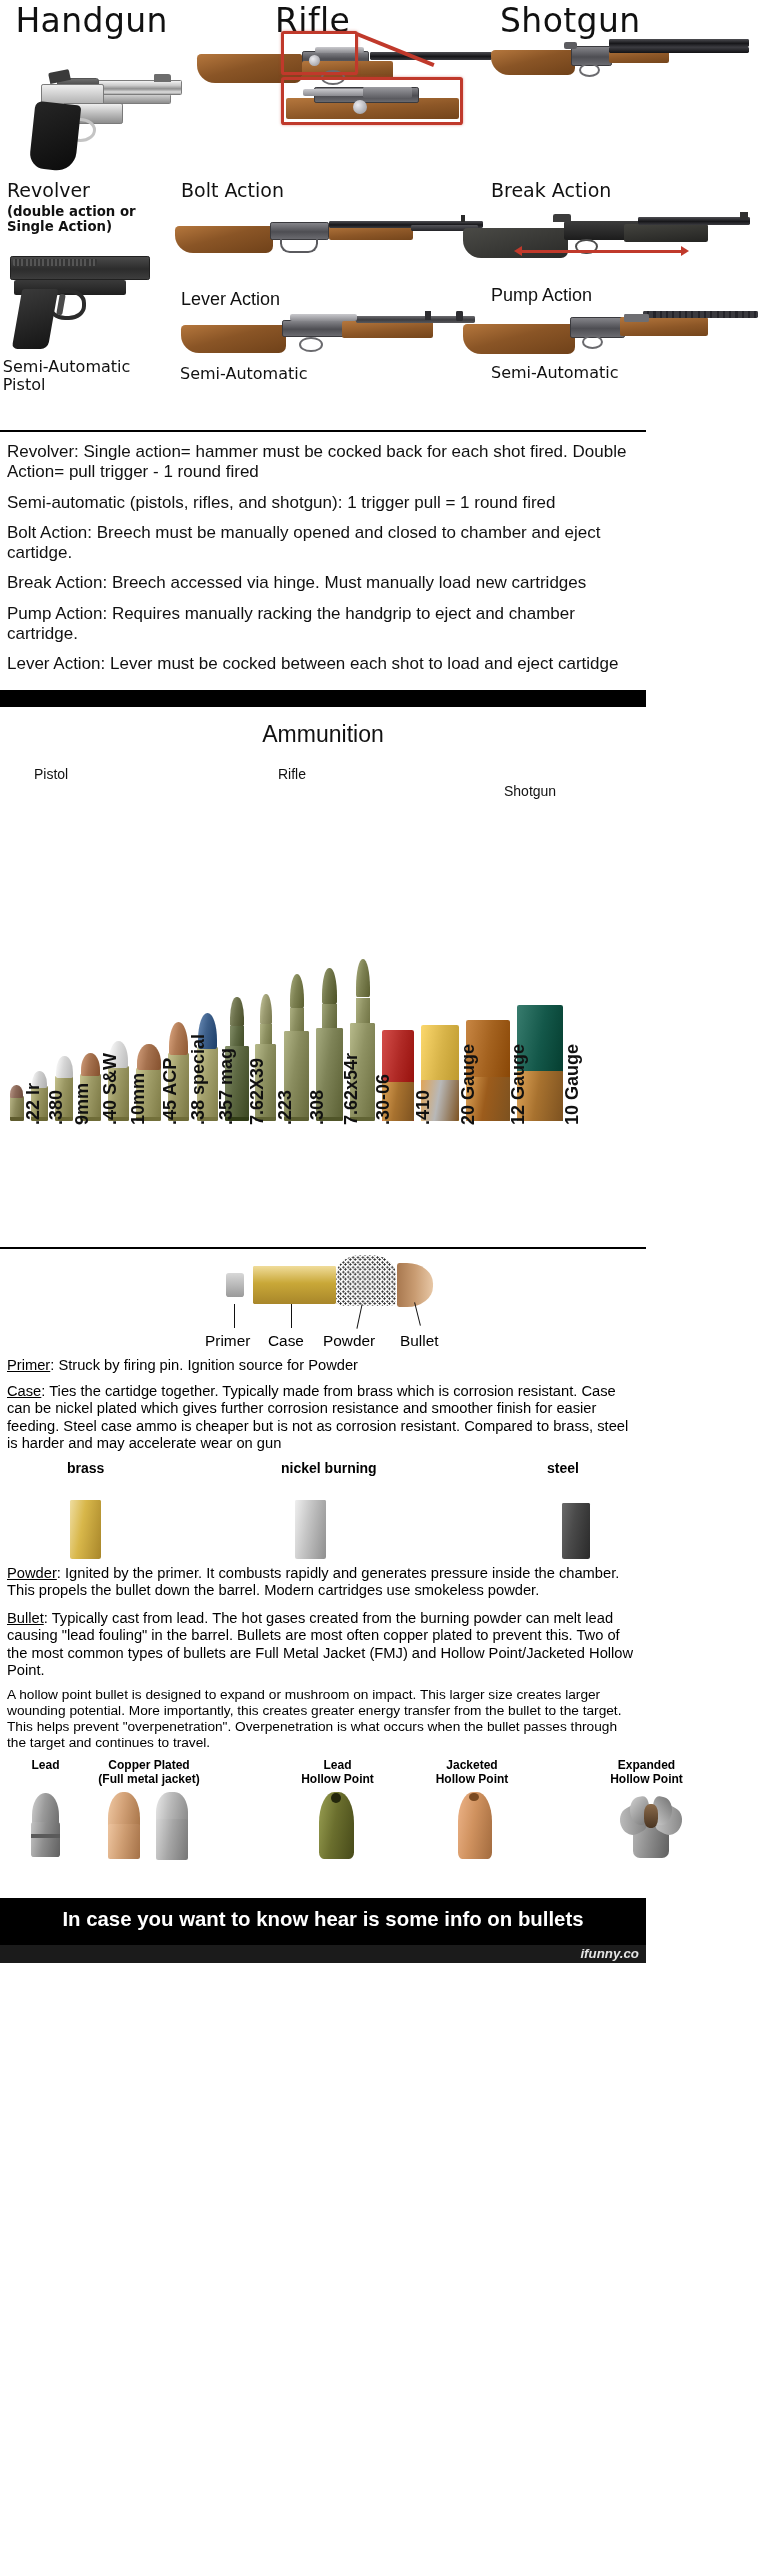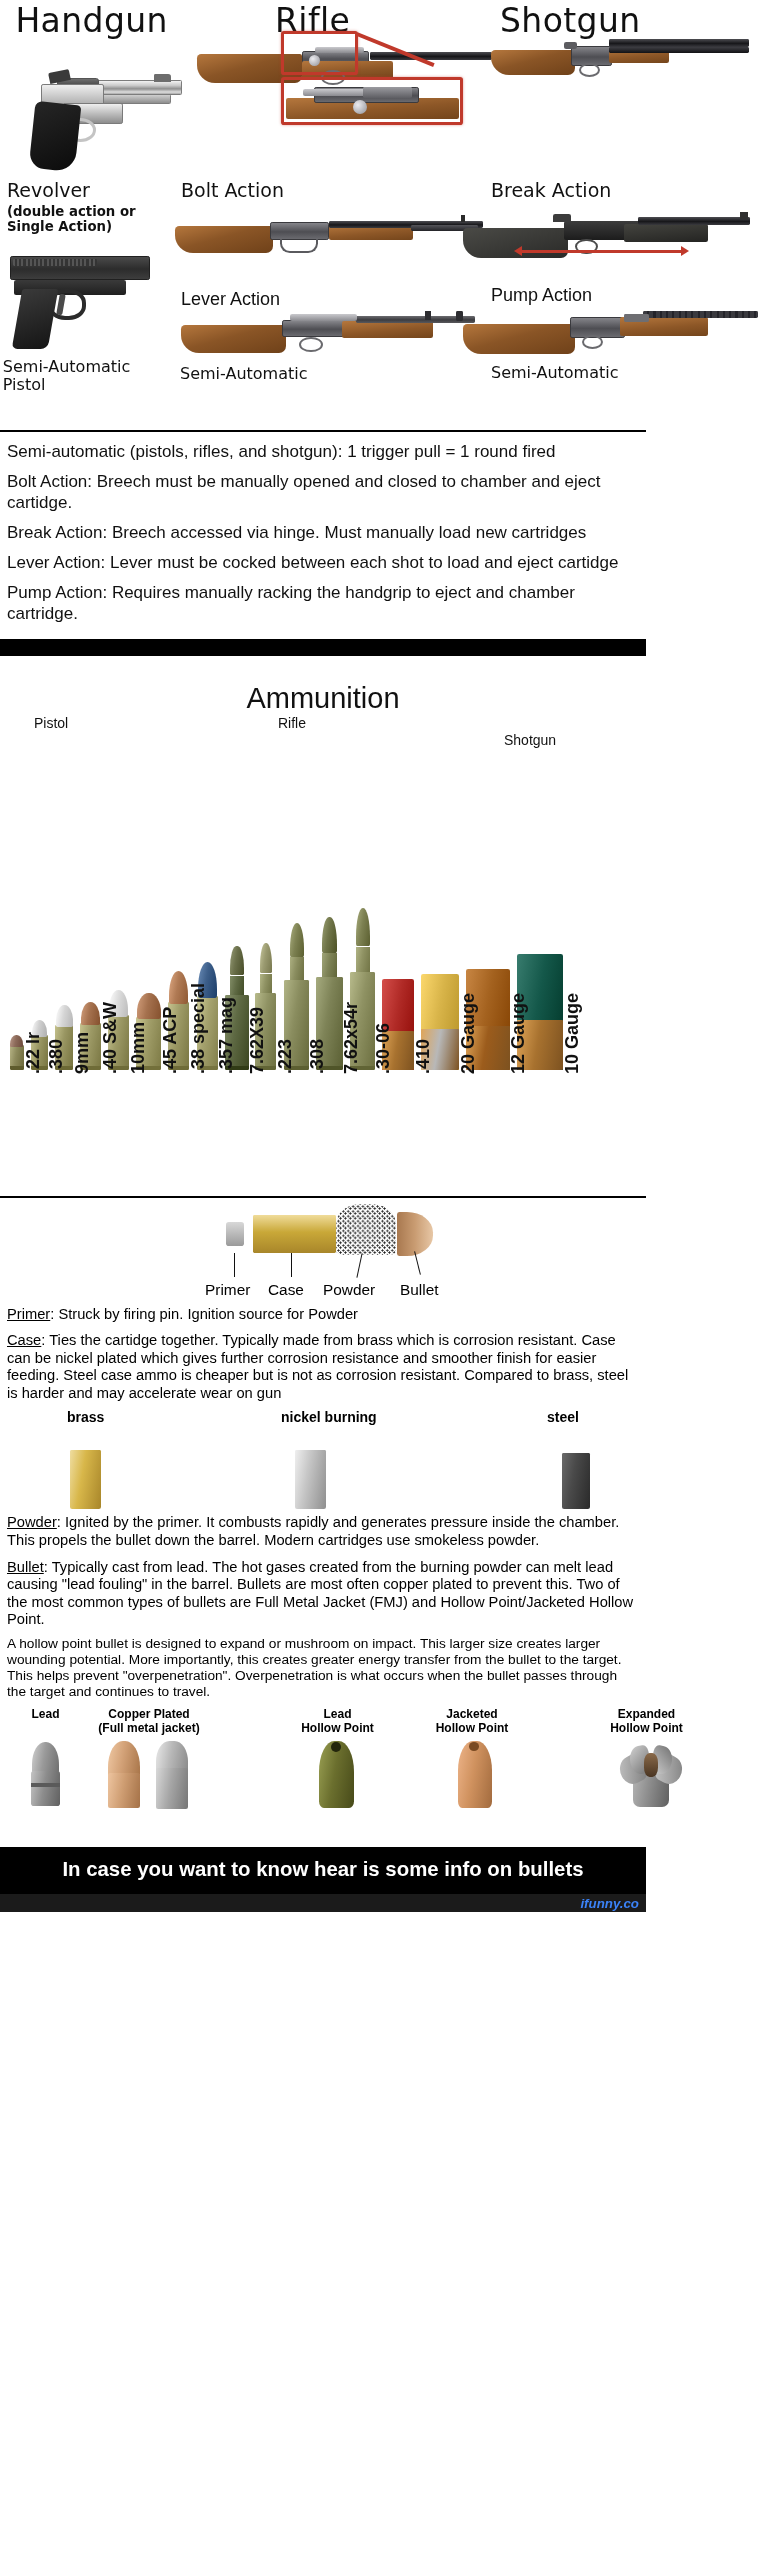--- a/index.html
+++ b/index.html
@@ -84,21 +84,21 @@
   .textblock { padding:9.8px 7px 5.6px 7px; }
   .textblock p {
     margin:0 0 9.8px 0; font-size:17px; line-height:20.4px;
     font-family:"Liberation Sans", sans-serif; font-stretch:condensed;
     color:#111;
   }
 
   
   .sec-ammo { position:relative; height:540px; }
   .ammo-title {
-    text-align:center; font-size:29px; padding-top:26px;
+    text-align:center; font-size:23px; padding-top:14px;
     font-family:"Liberation Sans", sans-serif; color:#111;
   }
   .ammo-group {
     position:absolute; font-size:14px; font-family:"Liberation Sans", sans-serif; color:#111;
   }
   .ammo-rail { position:absolute; left:0; width:758px; }
   .round { position:absolute; bottom:0; }
 
   .ammo-labels { position:absolute; left:0; top:0; width:758px; height:126px; }
   .ammo-lbl {
@@ -131,21 +131,21 @@
   .br-head { position:absolute; text-align:center; font-size:12px; font-weight:bold; line-height:14px; }
   .br-art  { position:absolute; }
 
   .footer-band { background:#000; color:#fff; text-align:center; padding:9.8px 14px 12.6px; }
   .footer-band .ft {
     font-size:20.4px; font-weight:bold; line-height:25px;
     font-family:"Liberation Sans", sans-serif; font-stretch:condensed;
   }
   .ifunny-bar { background:#1b1b1b; height:18px; position:relative; }
   .ifunny {
-    position:absolute; right:7px; top:1.4px; color:#3b82f6;
+    position:absolute; right:7px; top:1.4px; color:#e5e5e5;
     font-size:13.3px; font-weight:bold; font-style:italic;
     font-family:"Liberation Sans", sans-serif;
   }
 </style>
 </head>
 <body>
 
 <div class="page">
 
   <div class="sec-types">
@@ -263,25 +263,26 @@
       <div style="position:absolute; left:161px; top:7px; width:25px; height:8.4px; background:#6e6e72; border-radius:1.4px;"></div>
     </div>
 
     <div class="lbl lbl-med" style="left:491px; top:364px;">Semi-Automatic</div>
 
   </div>
 
   <div class="hr-thin"></div>
 
   <div class="textblock">
+    <p>Revolver: Single action= hammer must be cocked back for each shot fired. Double Action= pull trigger - 1 round fired</p>
     <p>Semi-automatic (pistols, rifles, and shotgun): 1 trigger pull = 1 round fired</p>
     <p>Bolt Action: Breech must be manually opened and closed to chamber and eject cartidge.</p>
     <p>Break Action: Breech accessed via hinge. Must manually load new cartridges</p>
+    <p>Pump Action: Requires manually racking the handgrip to eject and chamber cartridge.</p>
     <p>Lever Action: Lever must be cocked between each shot to load and eject cartidge</p>
-    <p>Pump Action: Requires manually racking the handgrip to eject and chamber cartridge.</p>
   </div>
 
   <div class="hr-black"></div>
 
   <div class="sec-ammo">
     <div class="ammo-title">Ammunition</div>
 
     <div class="ammo-group" style="left:34px;  top:59px;">Pistol</div>
     <div class="ammo-group" style="left:278px; top:59px;">Rifle</div>
     <div class="ammo-group" style="left:504px; top:76px;">Shotgun</div>

